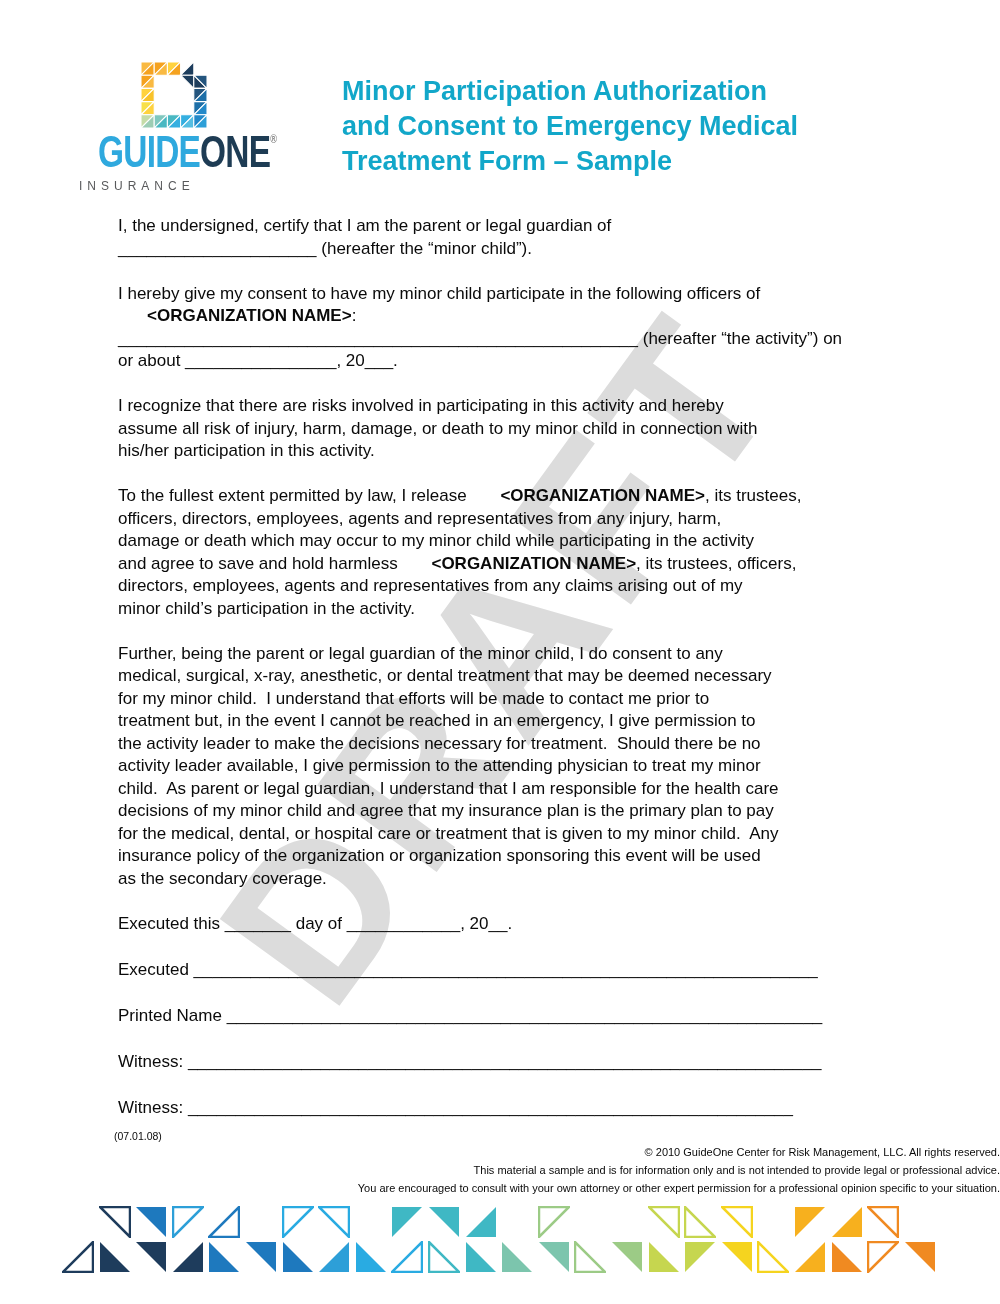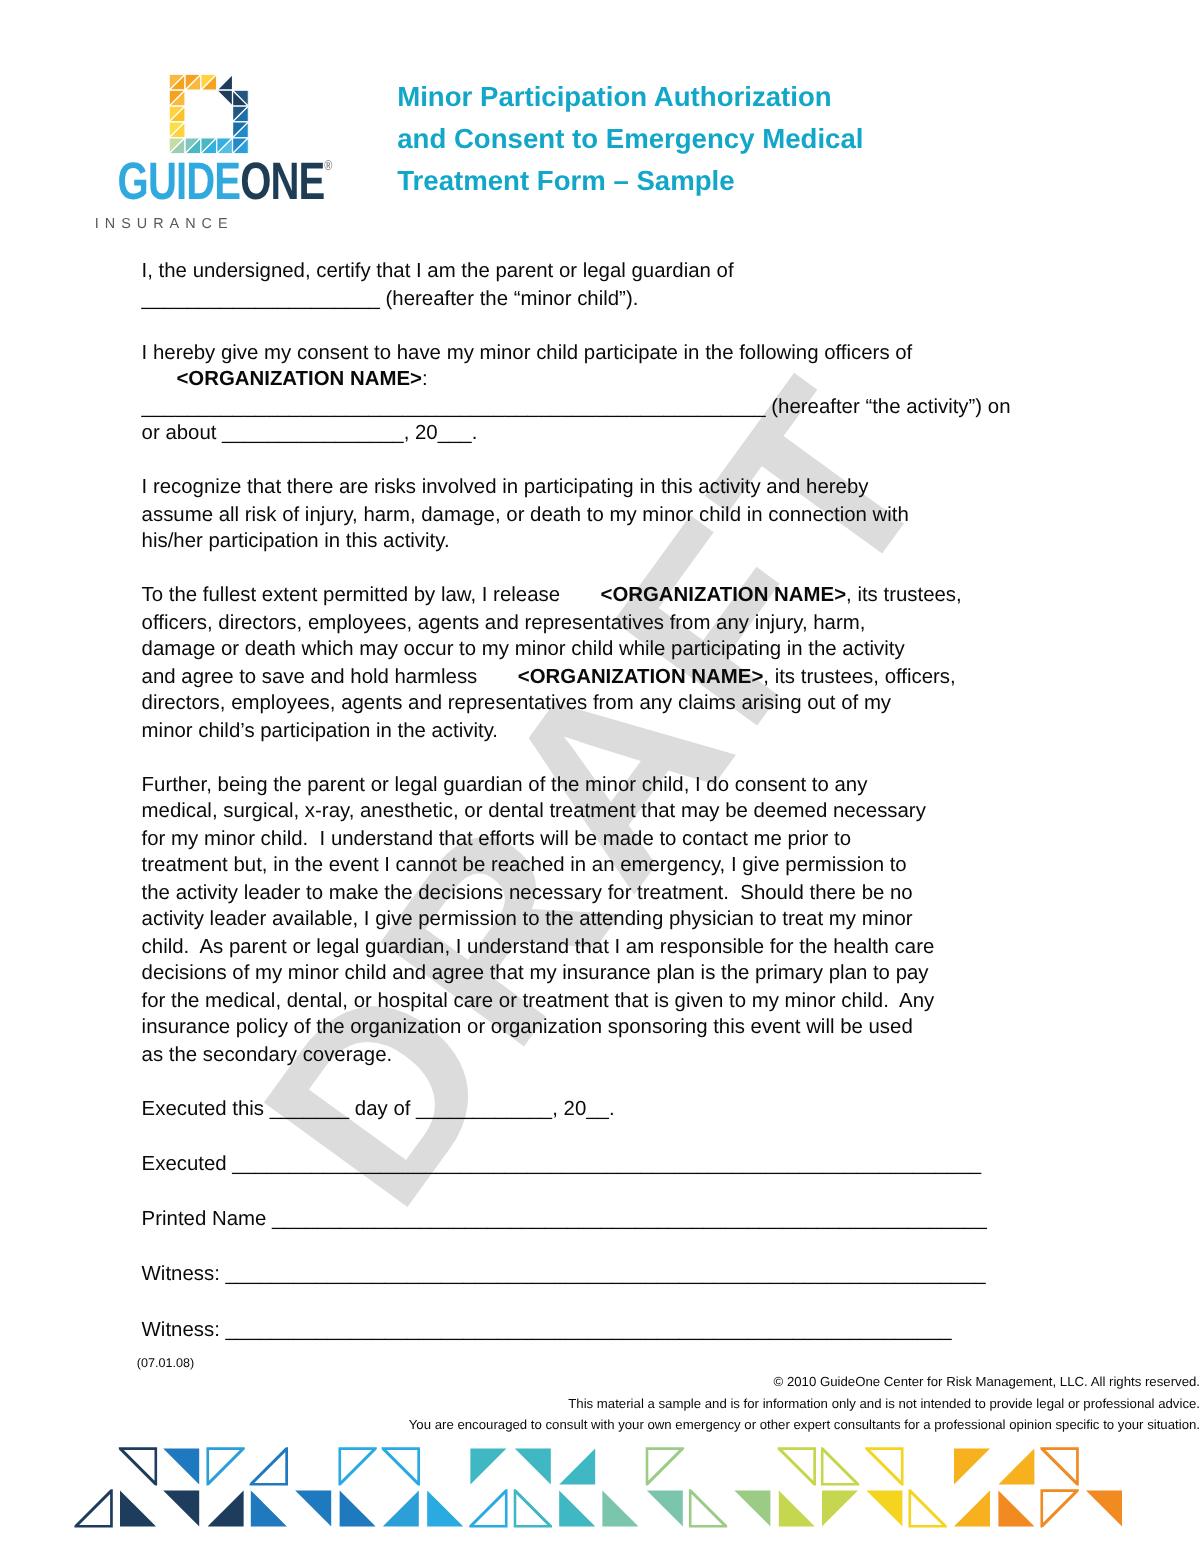--- a/index.html
+++ b/index.html
@@ -42,23 +42,23 @@
   .wm-guide { color: #2FA9DE; }
   .wm-one   { color: #1E3C54; }
   .wm-reg   { font-size: 12px; color: #8a8a8a; vertical-align: 24px; letter-spacing: 0; }
   .tagline  {
     font-size: 12px; letter-spacing: 5px; color: #58595B;
     margin-top: 5px; text-indent: 5px;
   }
 
   
   .title {
-    position: absolute; left: 331px; top: 63px; margin: 0;
+    position: absolute; left: 331px; top: 63px; margin: 11px;
     width: 600px;
-    font-size: 23px; line-height: 35px; font-weight: bold;
+    font-size: 27px; line-height: 35px; font-weight: bold;
     color: #12A7C9;
     white-space: pre-line; z-index: 1;
   }
 
   
   .doc {
     position: absolute; left: 118px; top: 215px; width: 815px;
     font-size: 17px; line-height: 22.5px; color: #0a0a0a; z-index: 1;
   }
   .doc p { margin: 0 0 22.5px 0; white-space: pre-wrap; }
@@ -165,21 +165,21 @@
     <p class="sig">Printed Name _______________________________________________________________</p>
     <p class="sig">Witness: ___________________________________________________________________</p>
     <p class="sig">Witness: ________________________________________________________________</p>
   </main>
 
   <div class="version">(07.01.08)</div>
 
   <footer class="footer">
     <div>© 2010 GuideOne Center for Risk Management, LLC. All rights reserved.</div>
     <div>This material a sample and is for information only and is not intended to provide legal or professional advice.</div>
-    <div>You are encouraged to consult with your own emergency or other expert consultants for a professional opinion specific to your situation.</div>
+    <div>You are encouraged to consult with your own attorney or other expert permission for a professional opinion specific to your situation.</div>
   </footer>
 
   <div class="strip">
       <svg viewBox="0 0 32 32" class="tile" style="left: 36.6px; top: 0px;">
         <path d="M1 1 L31 1 L31 31 Z" fill="none" stroke="#1E3C5C" stroke-width="2.5"></path>
       </svg>
       <svg viewBox="0 0 32 32" class="tile" style="left: 73.2px; top: 0px;">
         <path d="M1 1 L31 1 L31 31 Z" fill="#1E79BE"></path>
       </svg>
       <svg viewBox="0 0 32 32" class="tile" style="left: 109.8px; top: 0px;">

